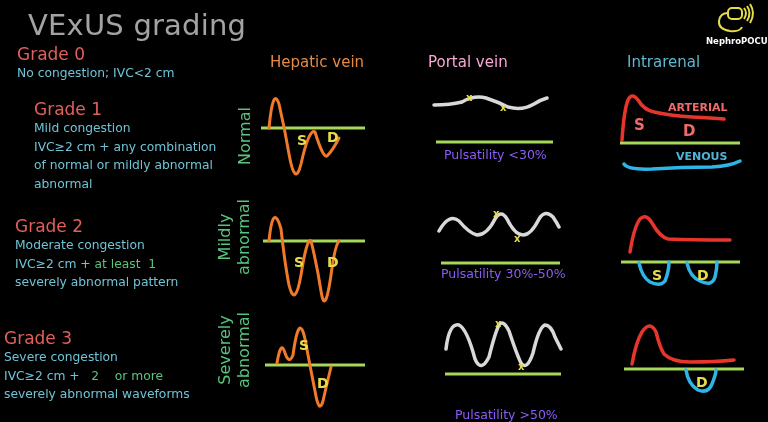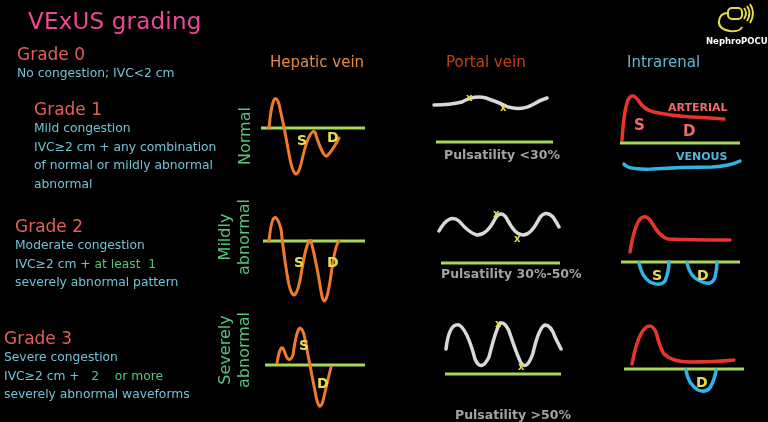--- a/index.html
+++ b/index.html
@@ -1,28 +1,28 @@
 <!DOCTYPE html>
 <html><head>
 <meta charset="utf-8">
 <style>
   * { margin: 0; padding: 0; box-sizing: border-box; }
   html, body { width: 768px; height: 422px; background: #000; overflow: hidden; }
   body { position: relative; font-family: "DejaVu Sans", sans-serif; color: #fff; }
   .abs { position: absolute; }
-  .title { left: 28px; top: 8px; font-size: 23px; color: #ec4899; letter-spacing: 0.2px; }
+  .title { left: 28px; top: 8px; font-size: 29px; color: #a3a3a3; letter-spacing: 0.2px; }
   .grade-title { font-size: 17px; color: #e2605a; }
   .grade-desc { font-size: 12.3px; color: #6fc3d6; line-height: 18.5px; white-space: nowrap; }
   .hl { color: #58c47c; }
   .col-head { font-size: 15px; top: 53px; }
   .row-label { font-size: 16px; color: #58c47c; transform-origin: left top; transform: rotate(-90deg); text-align: center; line-height: 19px; white-space: nowrap; }
   .logo { left: 706px; top: 2px; width: 60px; height: 46px; }
   .logo-text { position: absolute; left: 0; top: 34px; width: 60px; text-align: center; font-size: 8.5px; color: #fff; font-weight: bold; }
   svg.panel { position: absolute; overflow: visible; }
-  .puls { font-size: 12.5px; color: #a3a3a3; white-space: nowrap; font-weight: bold; }
+  .puls { font-size: 12.5px; color: #8b5cf6; white-space: nowrap; }
   .wlabel { font-family: "DejaVu Sans", sans-serif; font-weight: bold; }
 </style>
 </head>
 <body>
 
 <div class="abs title">VExUS grading</div>
 
 <div class="abs logo">
   <svg width="60" height="34" viewBox="0 0 60 34">
     <g fill="none" stroke="#e6dc4a" stroke-width="2">
@@ -61,21 +61,21 @@
 <div class="abs" style="left:4px; top:328px;">
   <div class="grade-title">Grade 3</div>
   <div class="grade-desc">Severe congestion</div>
   <div class="grade-desc">
     <span style="white-space:pre">IVC≥2 cm +  </span><span class="hl" style="white-space:pre"> 2    or more</span>
   </div>
   <div class="grade-desc">severely abnormal waveforms</div>
 </div>
 
 <div class="abs col-head" style="left:270px; color:#e58a45;">Hepatic vein</div>
-<div class="abs col-head" style="left:446px; color:#c2410c;">Portal vein</div>
+<div class="abs col-head" style="left:428px; color:#f9a8d4;">Portal vein</div>
 <div class="abs col-head" style="left:627px; color:#5fb8d2;">Intrarenal</div>
 
 <div class="abs row-label" style="left:235px; top:165px;">
   <div>Normal</div>
 </div>
 <div class="abs row-label" style="left:215px; top:275px;">
   <div>Mildly</div>
   <div>abnormal</div>
 </div>
 <div class="abs row-label" style="left:215px; top:388px;">

